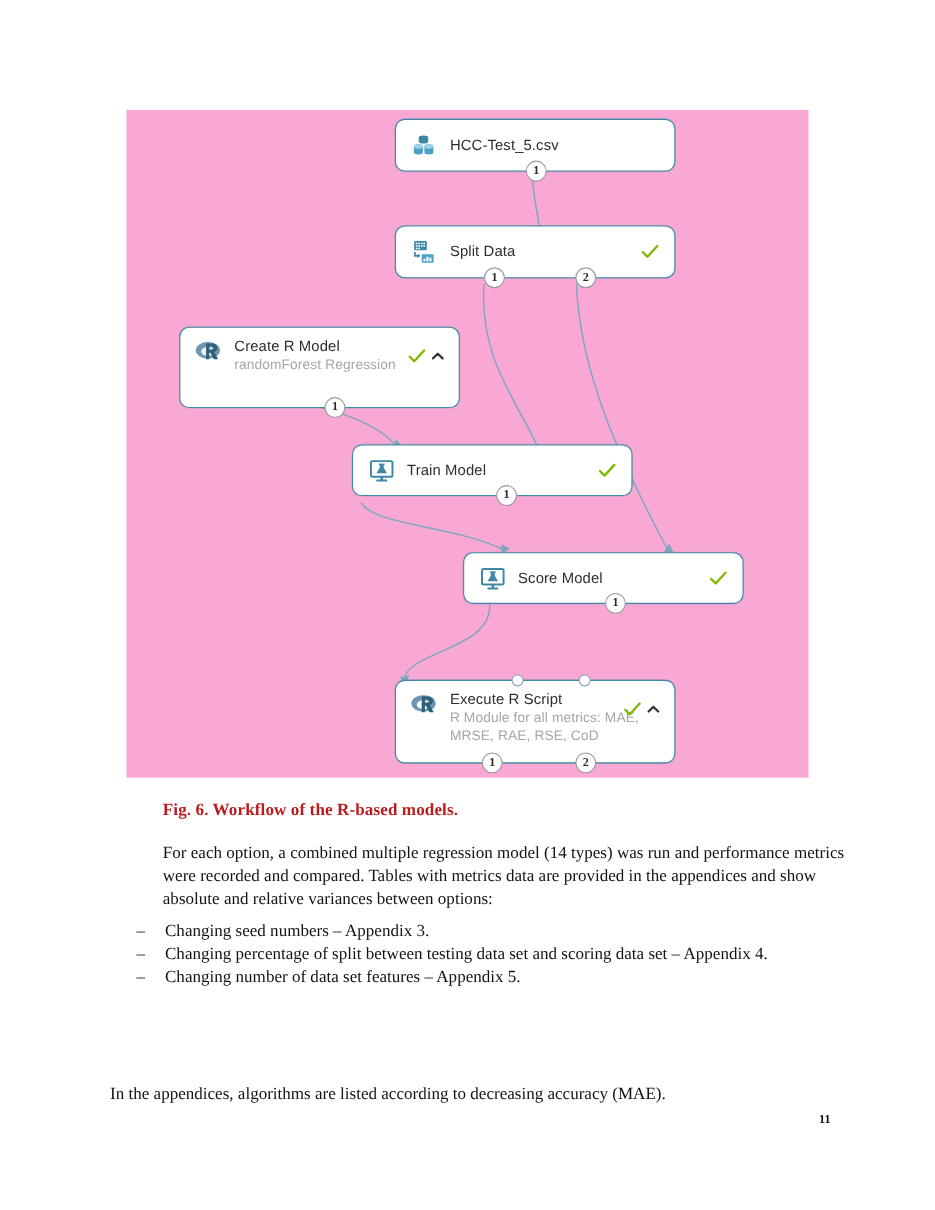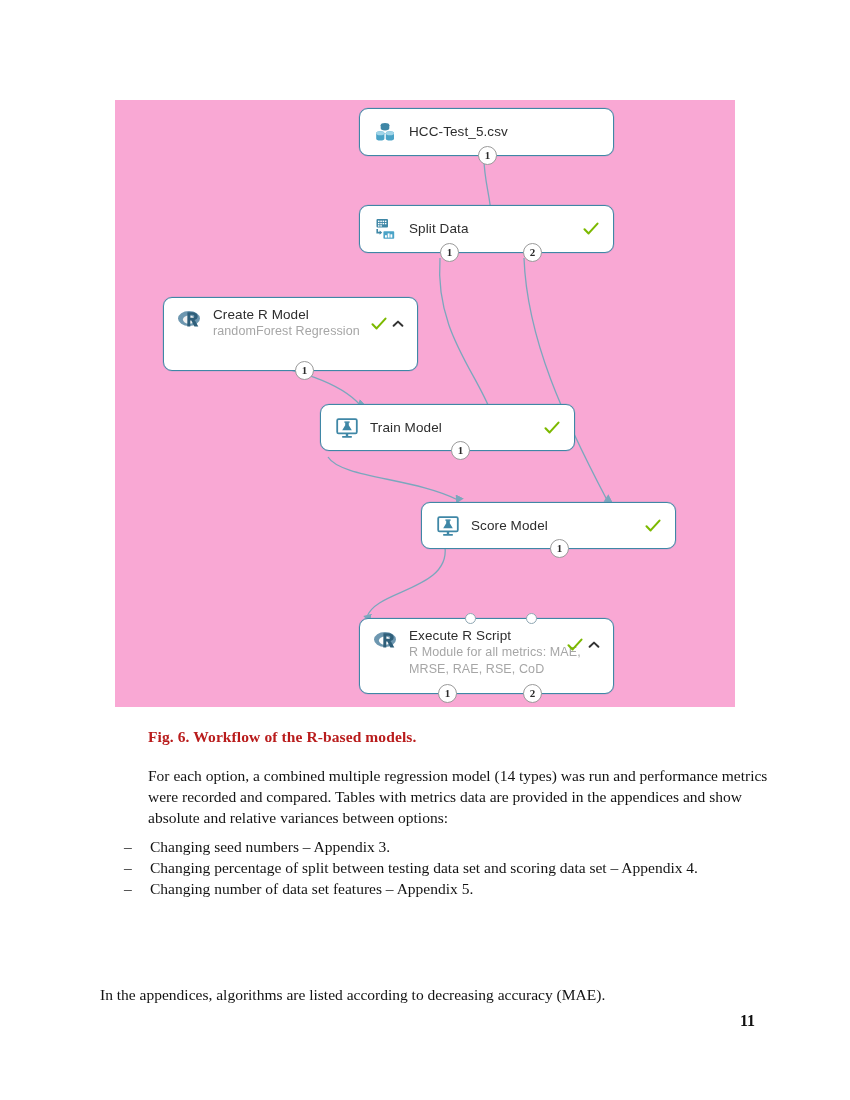--- a/index.html
+++ b/index.html
@@ -169,21 +169,21 @@
     position: absolute;
     left: 24px;
     top: 0;
   }
 
   .page-number {
     position: absolute;
     right: 95px;
     top: 1012px;
     font-family: "Liberation Serif", serif;
-    font-size: 16px;
+    font-size: 11px;
     font-weight: bold;
     color: #111;
   }
 </style>
 </head>
 <body>
 
 <div id="figure-canvas">
 
   <svg id="workflow-svg" viewBox="0 0 620 607">

